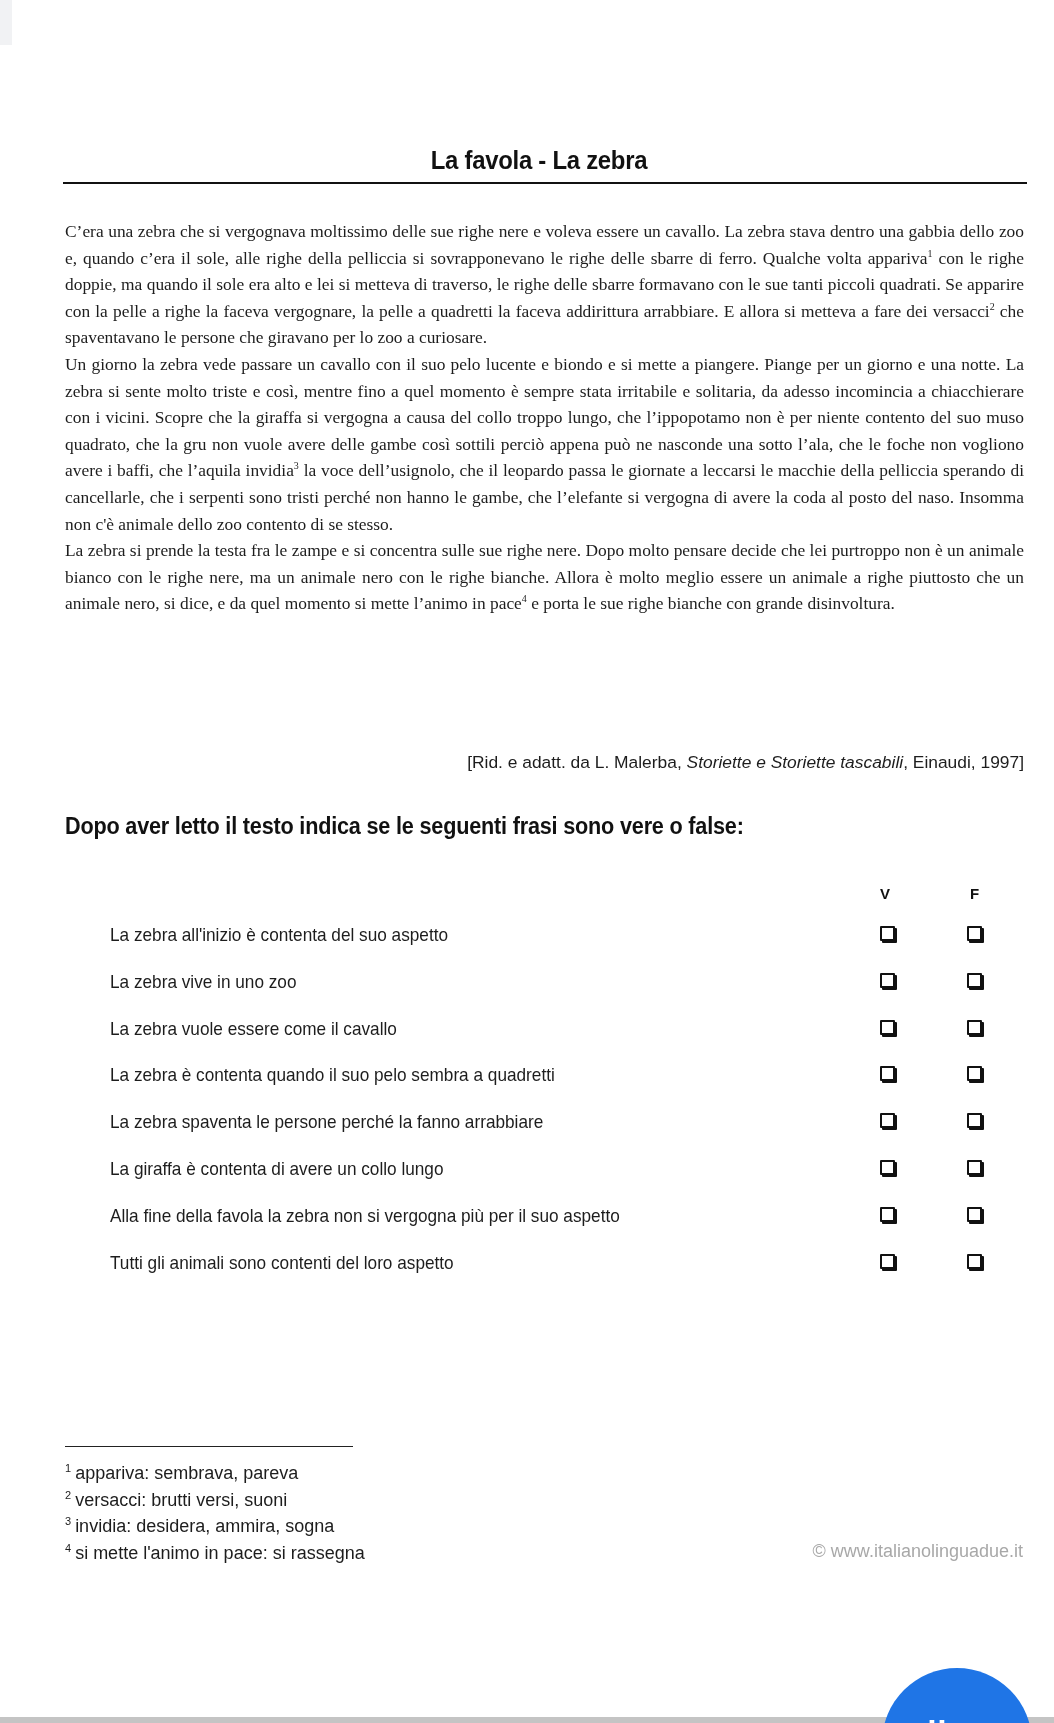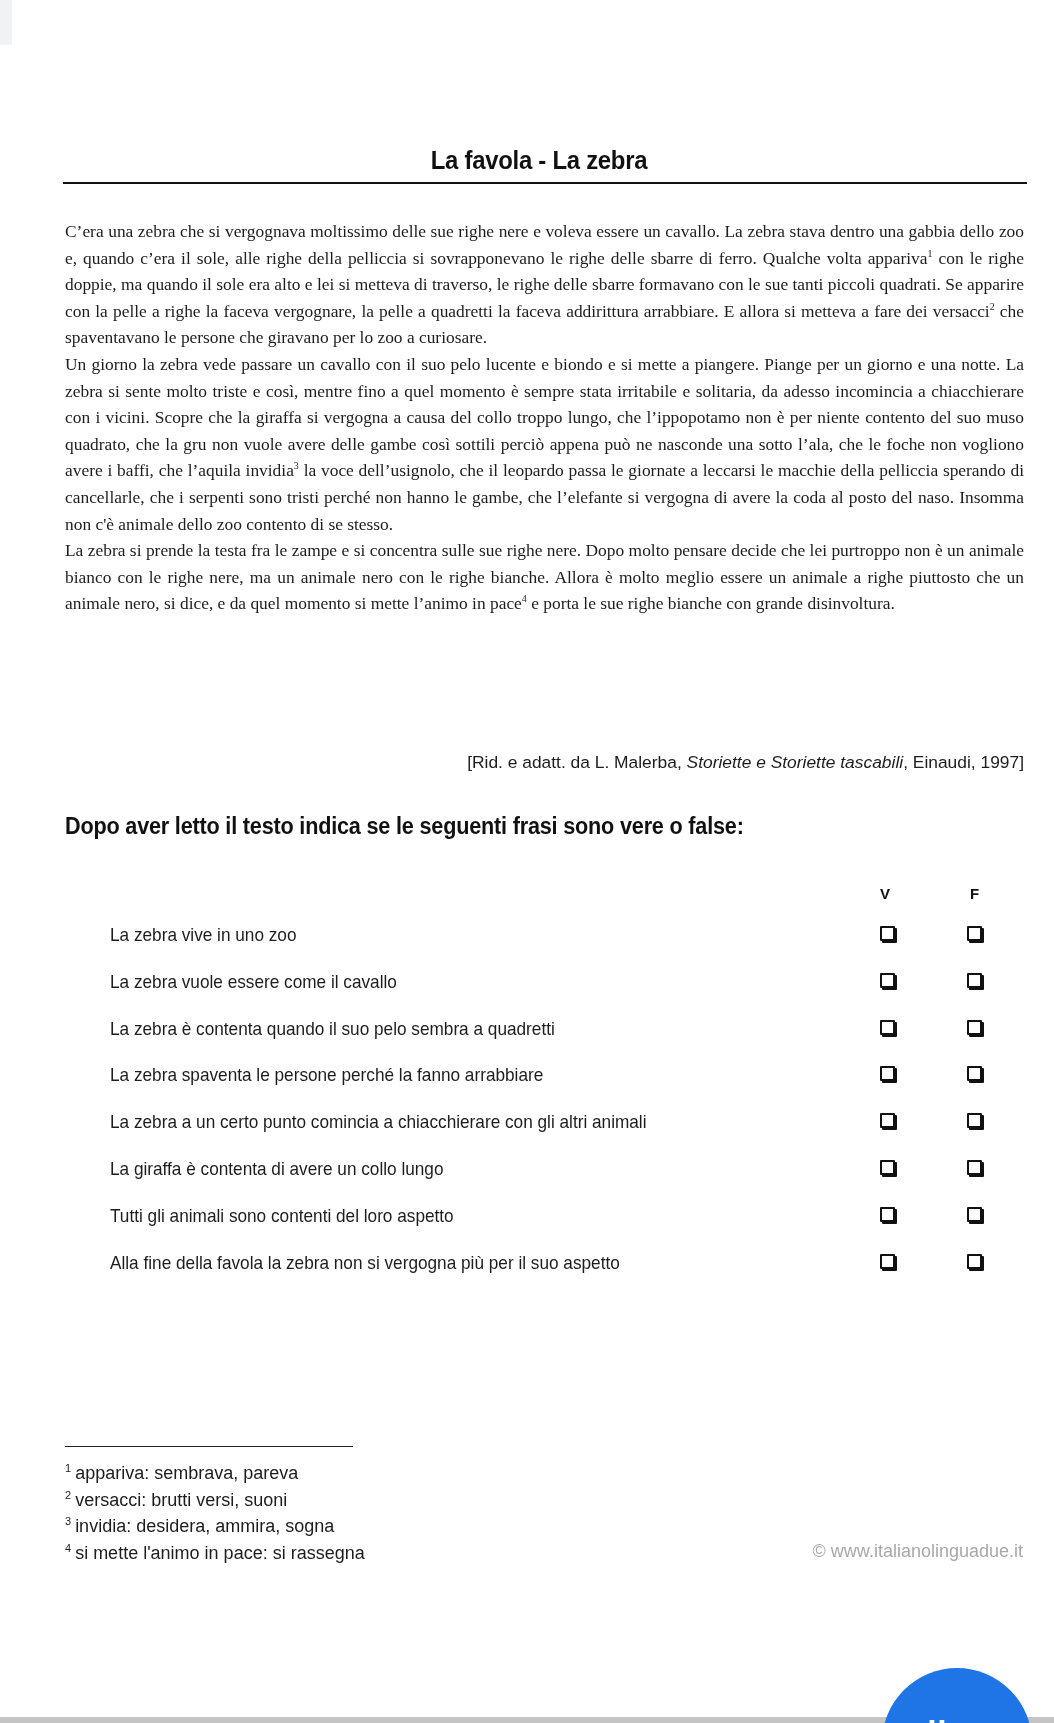--- a/index.html
+++ b/index.html
@@ -67,56 +67,56 @@
 
   <div class="citation"><span>[Rid. e adatt. da L. Malerba, </span><i>Storiette e Storiette tascabili</i><span>, Einaudi, 1997]</span></div>
 
   <h2 class="question">Dopo aver letto il testo indica se le seguenti frasi sono vere o false:</h2>
 
   <div class="col-head col-v">V</div>
   <div class="col-head col-f">F</div>
 
   <div class="statements" id="statements">
       <div class="stmt">
+        <span class="stmt-text">La zebra all'inizio è contenta del suo aspetto</span>
+        <span class="chk chk-v"></span>
+        <span class="chk chk-f"></span>
+      </div>
+      <div class="stmt">
         <span class="stmt-text">La zebra vive in uno zoo</span>
         <span class="chk chk-v"></span>
         <span class="chk chk-f"></span>
       </div>
       <div class="stmt">
         <span class="stmt-text">La zebra vuole essere come il cavallo</span>
         <span class="chk chk-v"></span>
         <span class="chk chk-f"></span>
       </div>
       <div class="stmt">
         <span class="stmt-text">La zebra è contenta quando il suo pelo sembra a quadretti</span>
         <span class="chk chk-v"></span>
         <span class="chk chk-f"></span>
       </div>
       <div class="stmt">
         <span class="stmt-text">La zebra spaventa le persone perché la fanno arrabbiare</span>
         <span class="chk chk-v"></span>
         <span class="chk chk-f"></span>
       </div>
       <div class="stmt">
-        <span class="stmt-text">La zebra a un certo punto comincia a chiacchierare con gli altri animali</span>
-        <span class="chk chk-v"></span>
-        <span class="chk chk-f"></span>
-      </div>
-      <div class="stmt">
         <span class="stmt-text">La giraffa è contenta di avere un collo lungo</span>
         <span class="chk chk-v"></span>
         <span class="chk chk-f"></span>
       </div>
       <div class="stmt">
-        <span class="stmt-text">Tutti gli animali sono contenti del loro aspetto</span>
+        <span class="stmt-text">Alla fine della favola la zebra non si vergogna più per il suo aspetto</span>
         <span class="chk chk-v"></span>
         <span class="chk chk-f"></span>
       </div>
       <div class="stmt">
-        <span class="stmt-text">Alla fine della favola la zebra non si vergogna più per il suo aspetto</span>
+        <span class="stmt-text">Tutti gli animali sono contenti del loro aspetto</span>
         <span class="chk chk-v"></span>
         <span class="chk chk-f"></span>
       </div>
     </div>
 
   <div class="fn-rule"></div>
   <div class="footnotes" id="footnotes">
       <div><sup>1</sup><span>appariva: sembrava, pareva</span></div>
       <div><sup>2</sup><span>versacci: brutti versi, suoni</span></div>
       <div><sup>3</sup><span>invidia: desidera, ammira, sogna</span></div>

